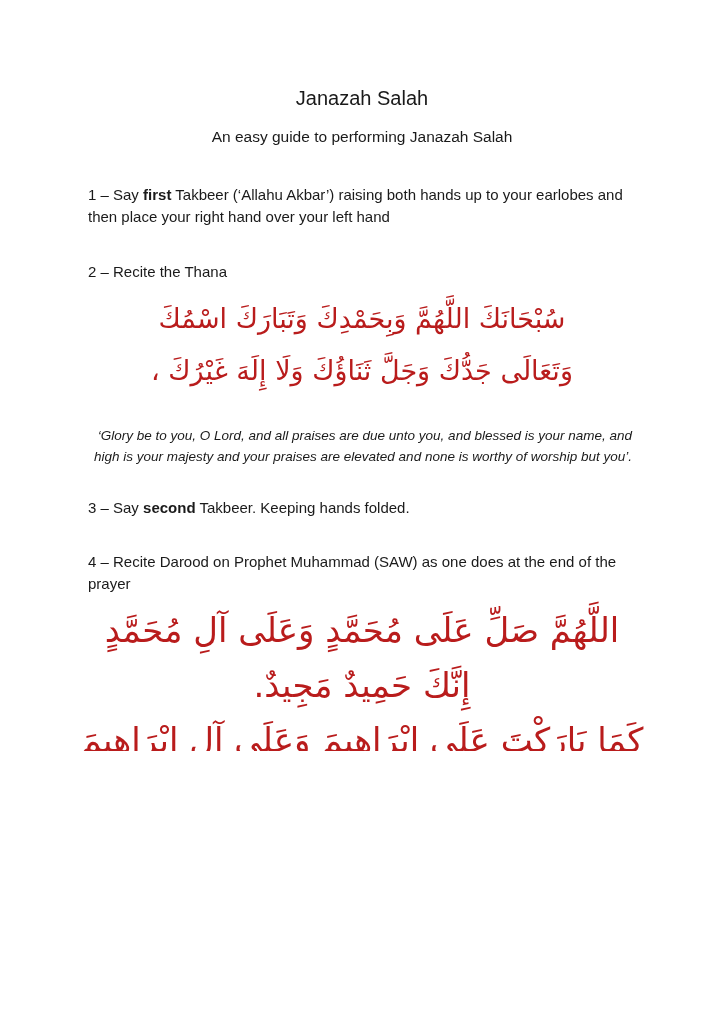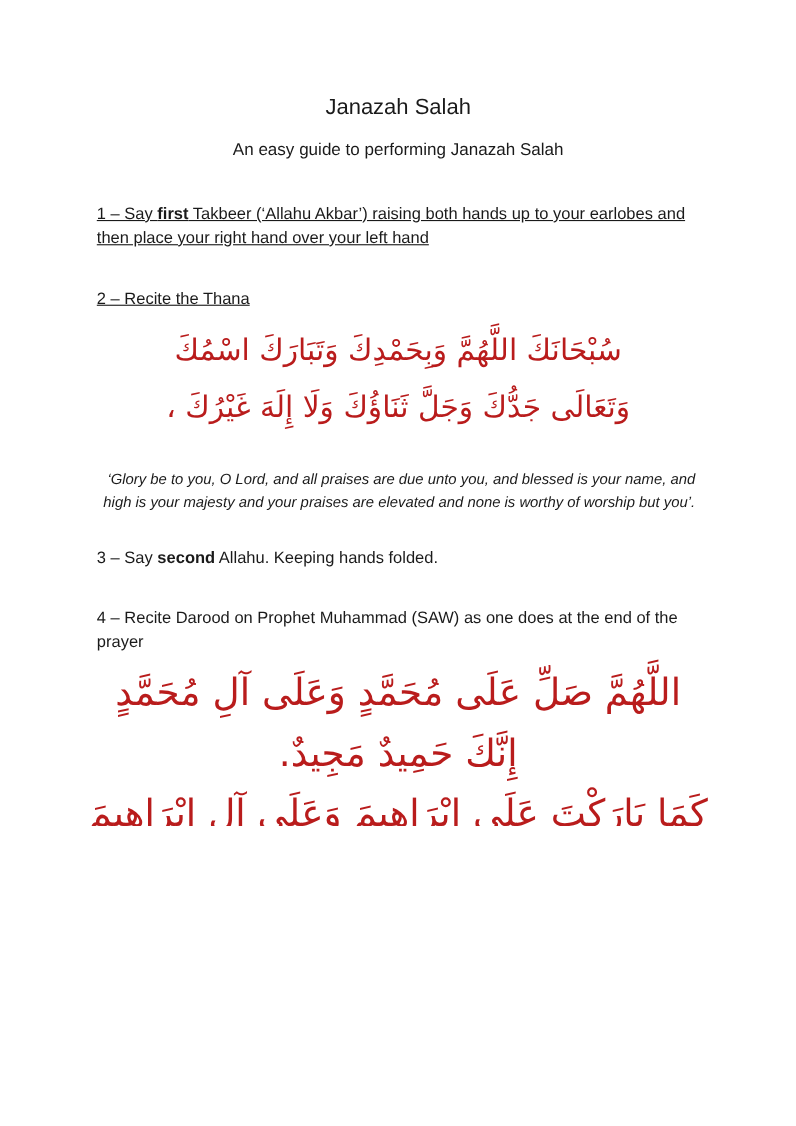--- a/index.html
+++ b/index.html
@@ -32,22 +32,22 @@
     line-height: 19px;
     font-weight: 400;
     color: #1a1a1a;
   }
   .step {
     margin: 0 88px;
     font-size: 15px;
     line-height: 22px;
   }
   .step strong { font-weight: 700; }
-  .step-1 { margin-top: 38px; text-decoration: underline; }
-  .step-2 { margin-top: 33px; text-decoration: underline; }
+  .step-1 { margin-top: 38px; }
+  .step-2 { margin-top: 33px; }
   .step-3 { margin-top: 30px; }
   .step-4 { margin-top: 32px; }
   .arabic {
     direction: rtl;
     text-align: center;
     font-family: "DejaVu Sans", sans-serif;
     color: #b91c1c;
     margin-left: 60px;
     margin-right: 60px;
   }
@@ -83,21 +83,21 @@
 
   <p class="step step-2"><span>2 – Recite the Thana</span><strong></strong><span></span></p>
 
   <div class="arabic thana-block">
     <div>سُبْحَانَكَ اللَّهُمَّ وَبِحَمْدِكَ وَتَبَارَكَ اسْمُكَ</div>
     <div>وَتَعَالَى جَدُّكَ وَجَلَّ ثَنَاؤُكَ وَلَا إِلَهَ غَيْرُكَ ،</div>
   </div>
 
   <p class="translation">‘Glory be to you, O Lord, and all praises are due unto you, and blessed is your name, and high is your majesty and your praises are elevated and none is worthy of worship but you’.</p>
 
-  <p class="step step-3"><span>3 – Say </span><strong>second</strong><span> Allahu. Keeping hands folded.</span></p>
+  <p class="step step-3"><span>3 – Say </span><strong>second</strong><span> Takbeer. Keeping hands folded.</span></p>
 
   <p class="step step-4"><span>4 – Recite Darood on Prophet Muhammad (SAW) as one does at the end of the prayer</span><strong></strong><span></span></p>
 
   <div class="arabic darood-block">
     <div>اللَّهُمَّ صَلِّ عَلَى مُحَمَّدٍ وَعَلَى آلِ مُحَمَّدٍ</div>
     <div>إِنَّكَ حَمِيدٌ مَجِيدٌ.</div>
     <div>كَمَا بَارَكْتَ عَلَى إِبْرَاهِيمَ وَعَلَى آلِ إِبْرَاهِيمَ</div>
     <div>إِنَّكَ حَمِيدٌ مَجِيدٌ.</div>
   </div>
 

